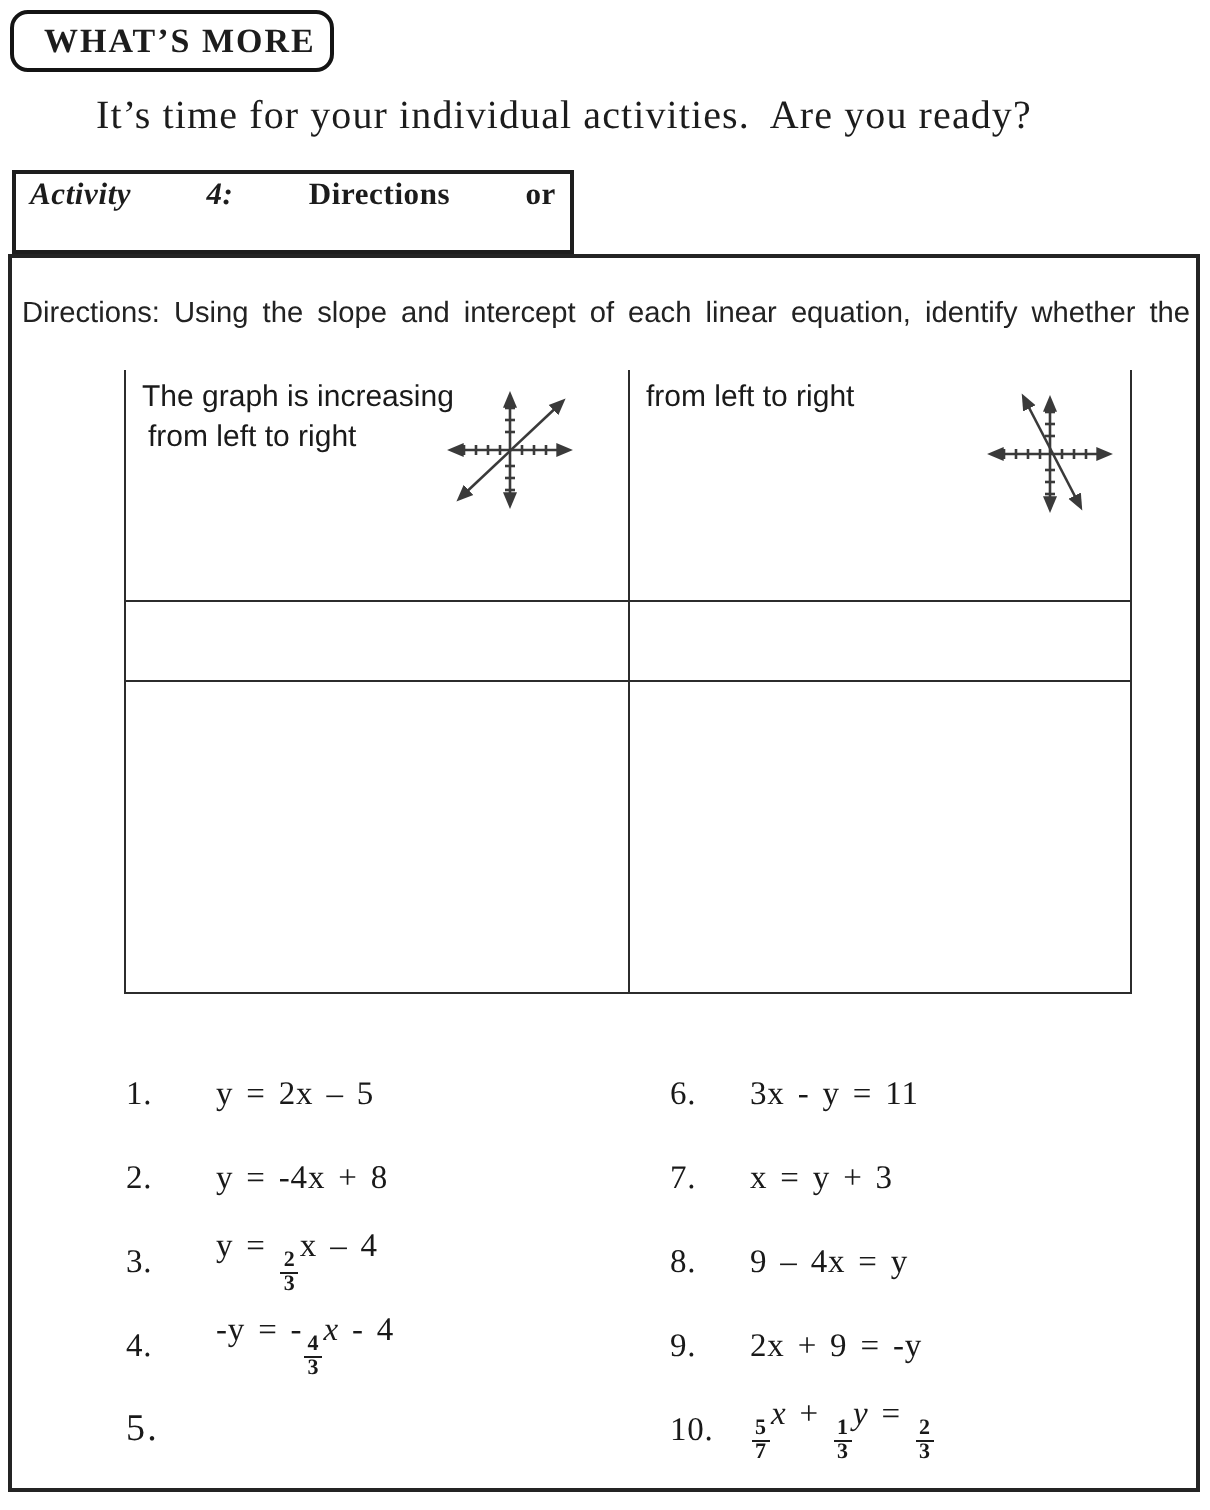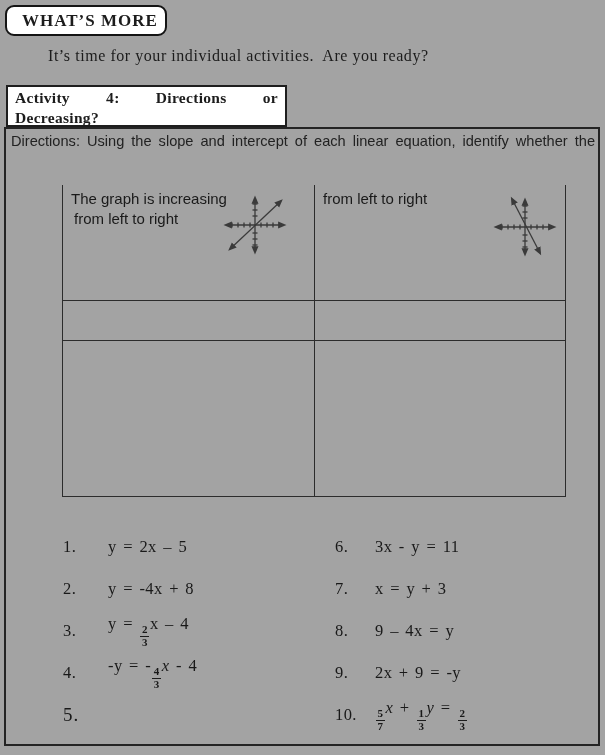--- a/index.html
+++ b/index.html
@@ -1,38 +1,38 @@
 <!DOCTYPE html>
 <html><head>
 <meta charset="utf-8">
 <style>
   html,body{margin:0;padding:0;background:#e8e8e8;}
-  .page{position:relative;width:605px;height:755px;background:#a3a3a3;overflow:hidden;
+  .page{position:relative;width:605px;height:755px;background:#ffffff;overflow:hidden;
         font-family:"Liberation Serif",serif;color:#1c1c1c;}
 
   
   .wm-box{position:absolute;left:5px;top:5px;width:162px;height:31px;box-sizing:border-box;
           border:2.5px solid #141414;border-radius:9px;display:flex;align-items:center;
           padding-left:15px;background:#fff;}
   .wm-title{font-weight:bold;font-size:17px;letter-spacing:1px;}
 
   
-  .intro{position:absolute;left:48px;top:47px;font-size:16px;letter-spacing:0.55px;white-space:pre;}
+  .intro{position:absolute;left:48px;top:47px;font-size:20px;letter-spacing:0.55px;white-space:pre;}
 
   
   .act-box{position:absolute;left:6px;top:85px;width:281px;height:42px;box-sizing:border-box;
            border:2px solid #1e1e1e;background:#fff;padding:1px 7px 0 7px;
            font-weight:bold;font-size:15.5px;letter-spacing:0.3px;line-height:20px;}
   .act-l1{display:flex;justify-content:space-between;}
-  .ital{}
+  .ital{font-style:italic;}
 
   
   .outer-box{position:absolute;left:4px;top:127px;width:596px;height:619px;box-sizing:border-box;
              border:2px solid #242424;}
-  .directions{position:absolute;left:11px;top:132px;width:584px;
+  .directions{position:absolute;left:11px;top:148px;width:584px;
               font-family:"Liberation Sans",sans-serif;font-size:14.6px;line-height:19.5px;color:#222;}
   .dir1{white-space:nowrap;text-align:justify;text-align-last:justify;}
 
   
   .tbl{position:absolute;left:62px;top:185px;width:504px;}
   .tbl-row{display:flex;}
   .cell{box-sizing:border-box;width:252px;border-left:1.5px solid #2c2c2c;border-bottom:1.5px solid #2c2c2c;
         position:relative;padding:4px 8px;font-family:"Liberation Sans",sans-serif;
         font-size:15px;line-height:19.5px;color:#1a1a1a;}
   .cell.last{border-right:1.5px solid #2c2c2c;}
@@ -70,21 +70,20 @@
 
   <div class="intro">It’s time for your individual activities.  Are you ready?</div>
 
   <div class="act-box">
     <div class="act-l1">
       <span class="ital">Activity</span>
       <span class="ital">4:</span>
       <span>Directions</span>
       <span>or</span>
     </div>
-    <div class="act-l2">Decreasing?</div>
   </div>
 
   <div class="outer-box"></div>
 
   <div class="directions">
     <div class="dir1">Directions: Using the slope and intercept of each linear equation, identify whether the</div>
   </div>
 
   <div class="tbl">
     <div class="tbl-row row-head">

